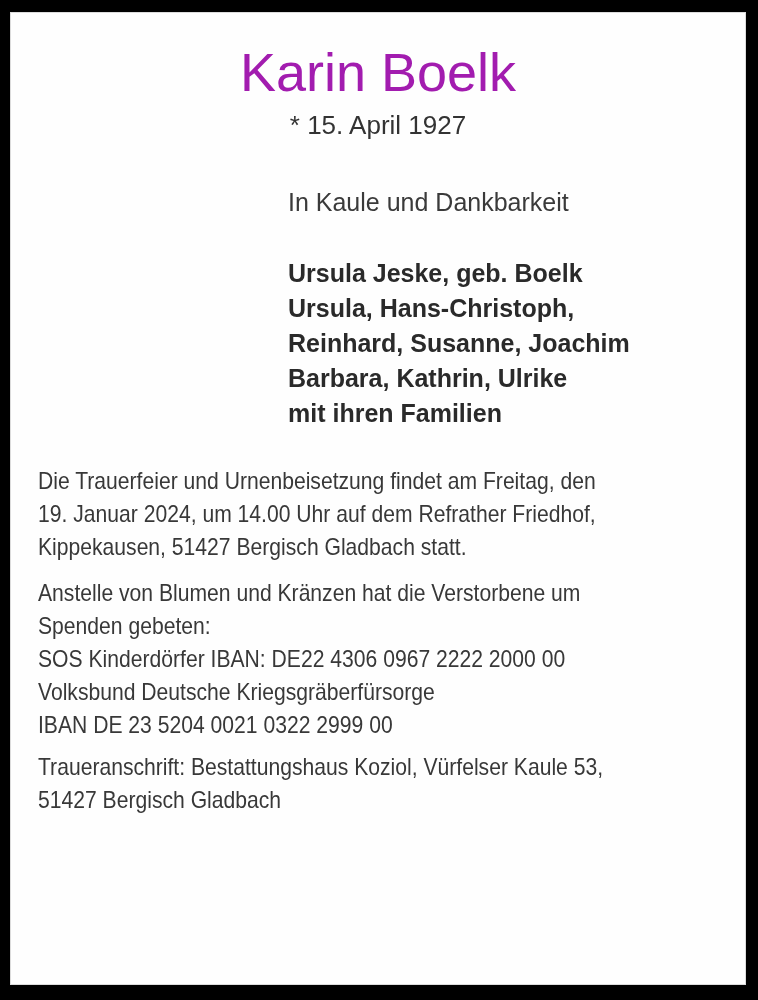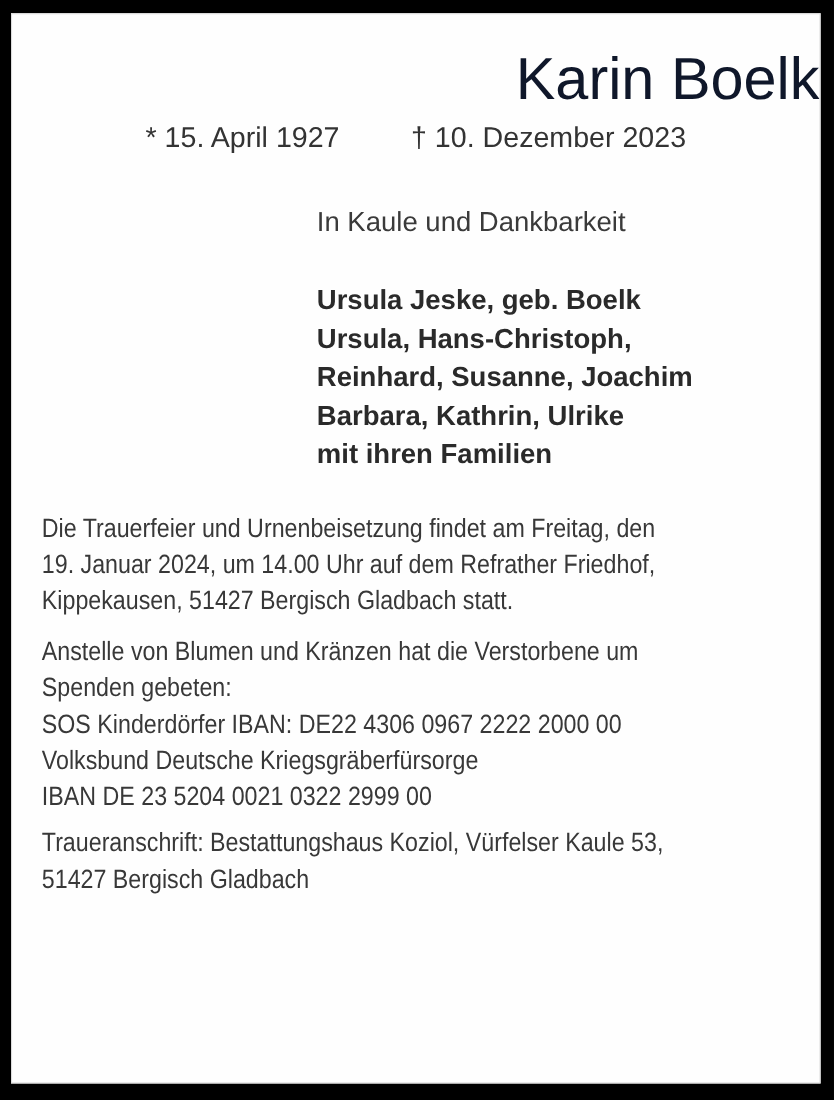--- a/index.html
+++ b/index.html
@@ -38,22 +38,22 @@
   }
   .poem-credit {
     text-align: right;
     font-style: normal;
   }
   .deceased-name {
     margin: 30px 0 0 0;
     font-size: 54px;
     font-weight: 400;
     line-height: 58px;
-    text-align: right;
-    color: #0f172a;
+    text-align: center;
+    color: #a21caf;
   }
   .life-dates {
     margin-top: 8px;
     display: flex;
     justify-content: center;
     gap: 65px;
     font-size: 26px;
     line-height: 32px;
     color: #333;
   }
@@ -88,21 +88,20 @@
 <body>
 
 <div class="scan-frame">
   <div class="obituary-card">
 
 
     <h1 class="deceased-name">Karin Boelk</h1>
 
     <div class="life-dates">
       <span>* 15. April 1927</span>
-      <span>† 10. Dezember 2023</span>
     </div>
 
     <div class="dedication">In Kaule und Dankbarkeit</div>
 
     <div class="family-names">Ursula Jeske, geb. Boelk
 Ursula, Hans-Christoph,
 Reinhard, Susanne, Joachim
 Barbara, Kathrin, Ulrike
 mit ihren Familien</div>
 

